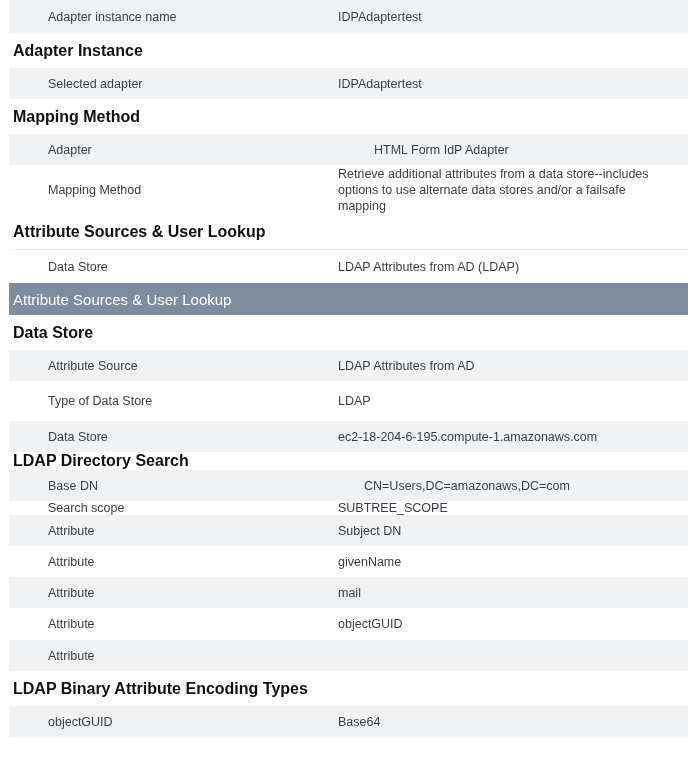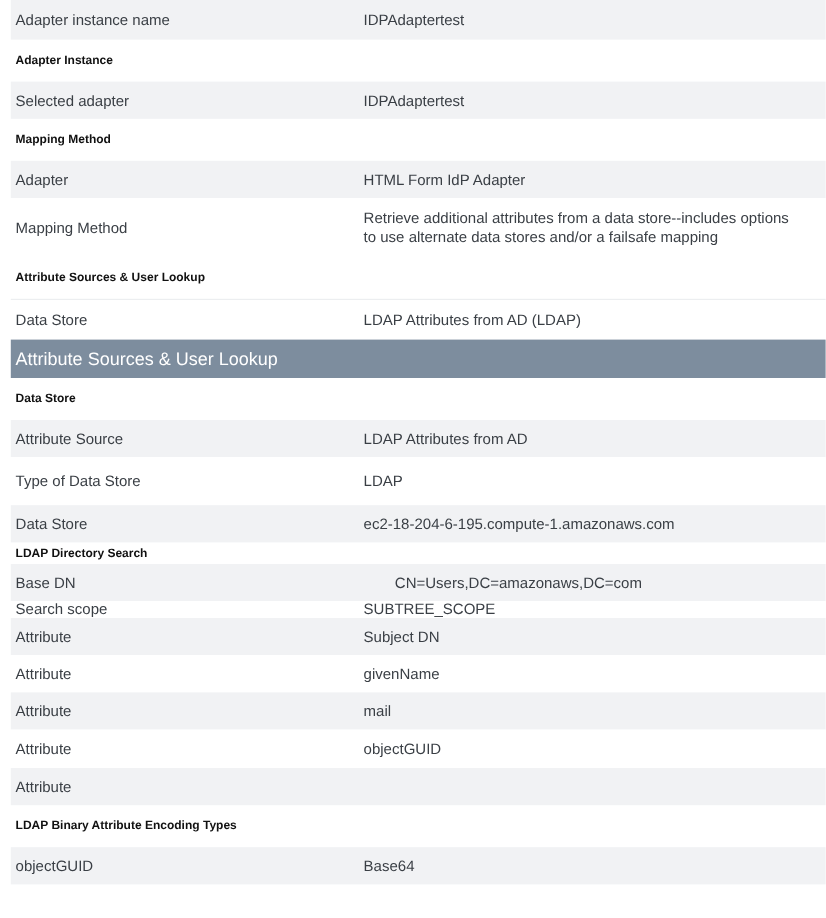--- a/index.html
+++ b/index.html
@@ -27,29 +27,30 @@
       color: #3a3f45;
       box-sizing: border-box;
     }
     .row.gray { background: #f1f2f4; }
     .row.white { background: #ffffff; }
     .row .lbl {
       width: 294px;
       padding-left: 4px;
       box-sizing: border-box;
       flex: 0 0 auto;
+      margin-left: 35px;
     }
     .row .val {
       flex: 1 1 auto;
       line-height: 16px;
       padding-right: 24px;
     }
     .section {
       font-weight: bold;
-      font-size: 10px;
+      font-size: 16px;
       color: #111;
       padding-left: 4px;
       display: flex;
       align-items: center;
       box-sizing: border-box;
     }
     .banner {
       background: #7d8d9e;
       color: #ffffff;
       font-size: 15px;
@@ -71,21 +72,21 @@
     <span class="val">IDPAdaptertest</span>
   </div>
 
   <div class="section" style="height:35px;">Adapter Instance</div>
   <div class="row gray" style="height:31px;">
     <span class="lbl">Selected adapter</span>
     <span class="val">IDPAdaptertest</span>
   </div>
 
   <div class="section" style="height:35px;">Mapping Method</div>
-  <div class="row gray" style="height:31px;">
+  <div class="row gray" style="height:31px;gap:36px;">
     <span class="lbl">Adapter</span>
     <span class="val">HTML Form IdP Adapter</span>
   </div>
   <div class="row white" style="height:49px;">
     <span class="lbl">Mapping Method</span>
     <span class="val">Retrieve additional attributes from a data store--includes options to use alternate data stores and/or a failsafe mapping</span>
   </div>
 
   <div class="section" style="height:35px;">Attribute Sources &amp; User Lookup</div>
   <div class="row white topline" style="height:34px;">

